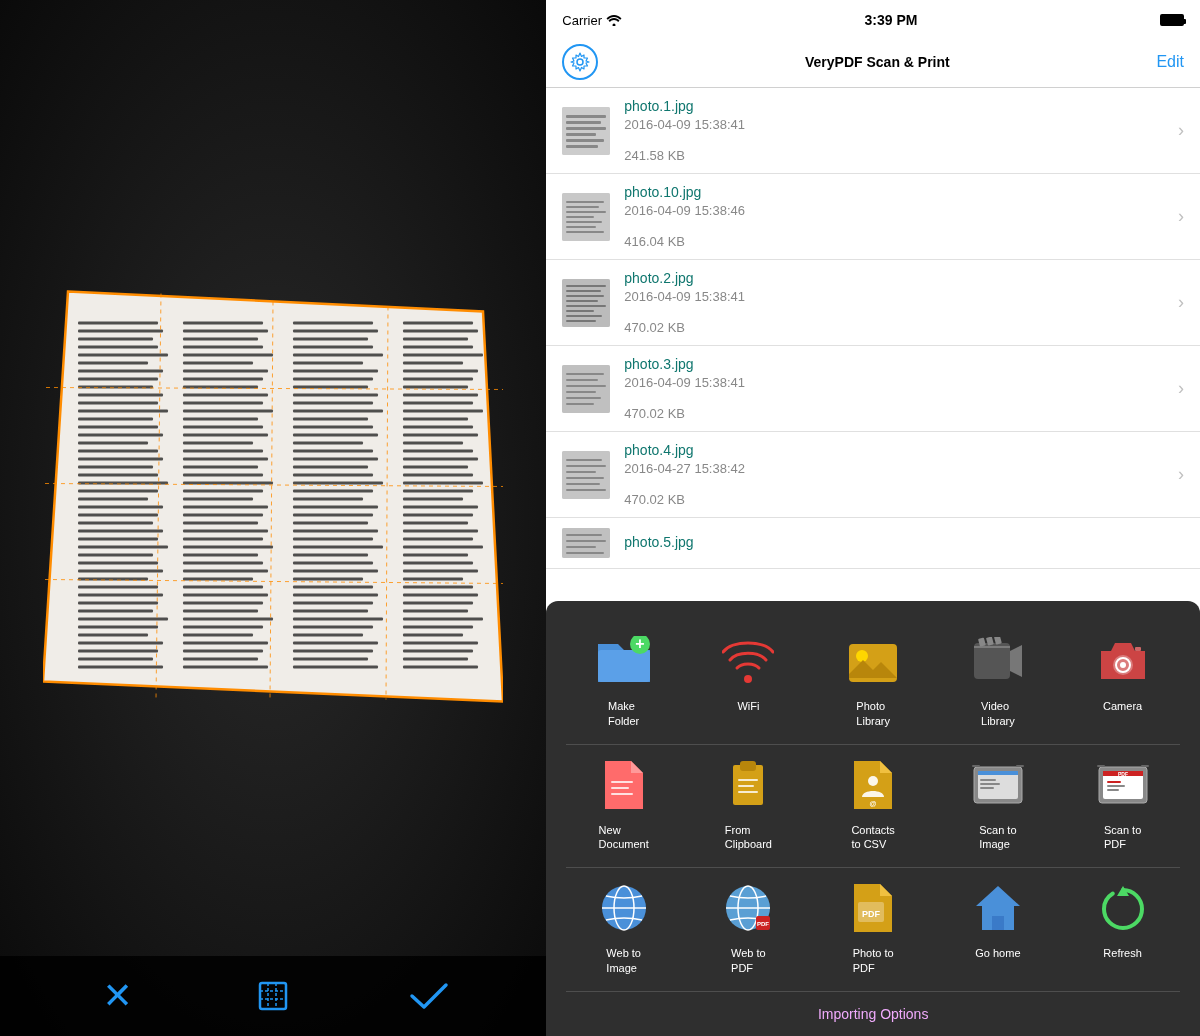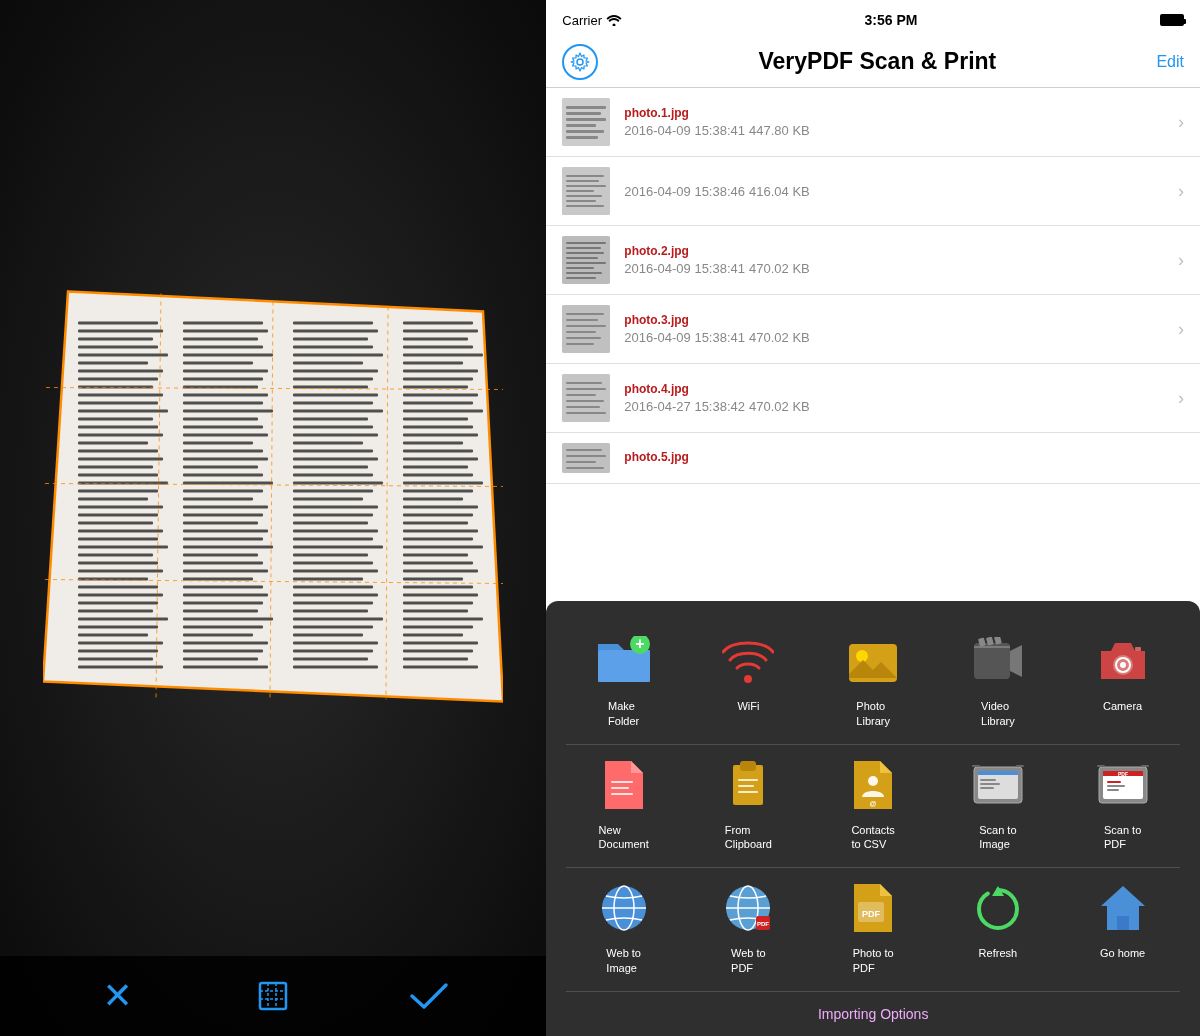--- a/index.html
+++ b/index.html
@@ -114,21 +114,21 @@
       height: 36px;
       border: 2px solid #2196F3;
       border-radius: 50%;
       display: flex;
       align-items: center;
       justify-content: center;
       color: #2196F3;
       font-size: 16px;
     }
     .nav-title {
-      font-size: 23px;
+      font-size: 14px;
       font-weight: 600;
       color: #000;
     }
     .nav-edit {
       color: #2196F3;
       font-size: 16px;
       font-weight: 400;
     }
 
     
@@ -152,30 +152,31 @@
       margin-right: 14px;
       flex-shrink: 0;
       display: flex;
       align-items: center;
       justify-content: center;
       overflow: hidden;
       position: relative;
     }
     .file-info { flex: 1; }
     .file-name {
-      font-size: 12px;
-      font-weight: 700;
-      color: #b91c1c;
+      font-size: 14px;
+      font-weight: 400;
+      color: #0f766e;
       margin-bottom: 3px;
     }
     .file-meta {
       font-size: 13px;
       color: #888;
       display: flex;
-      gap: 4px;
+      gap: 16px;
+      flex-direction: column;
     }
     .file-arrow {
       color: #c0c0c0;
       font-size: 18px;
     }
 
     
     .popup-overlay {
       position: absolute;
       bottom: 0;
@@ -465,21 +466,21 @@
 
   <div class="status-bar">
     <div class="status-carrier">
       <span>Carrier</span>
       <svg width="16" height="12" viewBox="0 0 16 12">
         <path d="M8 3 C10.5 3 12.7 4.1 14.2 5.8 L15.5 4.4 C13.6 2.3 11 1 8 1 C5 1 2.4 2.3 0.5 4.4 L1.8 5.8 C3.3 4.1 5.5 3 8 3 Z" fill="#000"></path>
         <path d="M8 6 C9.7 6 11.2 6.8 12.2 8.0 L13.5 6.6 C12.1 5.0 10.2 4 8 4 C5.8 4 3.9 5.0 2.5 6.6 L3.8 8.0 C4.8 6.8 6.3 6 8 6 Z" fill="#000"></path>
         <circle cx="8" cy="11" r="1.5" fill="#000"></circle>
       </svg>
     </div>
-    <span class="status-time">3:56 PM</span>
+    <span class="status-time">3:39 PM</span>
     <div style="display:flex;align-items:center;gap:3px;">
       <div style="width:24px;height:12px;border:2px solid #000;border-radius:2px;background:#000;position:relative;">
         <div style="position:absolute;right:-4px;top:3px;width:3px;height:5px;background:#000;border-radius:0 1px 1px 0;"></div>
       </div>
     </div>
   </div>
 
   <div class="nav-bar">
     <div class="nav-gear">
       <svg width="20" height="20" viewBox="0 0 20 20">
@@ -502,40 +503,41 @@
           <rect x="4" y="20" width="40" height="3" rx="1" fill="#888"></rect>
           <rect x="4" y="26" width="30" height="3" rx="1" fill="#888"></rect>
           <rect x="4" y="32" width="38" height="3" rx="1" fill="#888"></rect>
           <rect x="4" y="38" width="32" height="3" rx="1" fill="#888"></rect>
         </svg>
       </div>
       <div class="file-info">
         <div class="file-name">photo.1.jpg</div>
         <div class="file-meta">
           <span>2016-04-09 15:38:41</span>
-          <span>447.80 KB</span>
+          <span>241.58 KB</span>
         </div>
       </div>
       <span class="file-arrow">›</span>
     </div>
 
     <div class="file-item">
       <div class="file-thumb">
         <svg width="48" height="48" viewBox="0 0 48 48">
           <rect width="48" height="48" fill="#c8c8c8"></rect>
           <rect x="4" y="8" width="38" height="2" rx="1" fill="#888"></rect>
           <rect x="4" y="13" width="33" height="2" rx="1" fill="#888"></rect>
           <rect x="4" y="18" width="40" height="2" rx="1" fill="#888"></rect>
           <rect x="4" y="23" width="28" height="2" rx="1" fill="#888"></rect>
           <rect x="4" y="28" width="36" height="2" rx="1" fill="#888"></rect>
           <rect x="4" y="33" width="30" height="2" rx="1" fill="#888"></rect>
           <rect x="4" y="38" width="38" height="2" rx="1" fill="#888"></rect>
         </svg>
       </div>
       <div class="file-info">
+        <div class="file-name">photo.10.jpg</div>
         <div class="file-meta">
           <span>2016-04-09 15:38:46</span>
           <span>416.04 KB</span>
         </div>
       </div>
       <span class="file-arrow">›</span>
     </div>
 
     <div class="file-item">
       <div class="file-thumb">
@@ -805,35 +807,35 @@
             <rect x="8" y="20" width="26" height="20" rx="2" fill="white" opacity="0.3"></rect>
             <text x="21" y="35" text-anchor="middle" font-size="9" fill="white" font-weight="bold">PDF</text>
           </svg>
         </div>
         <span class="popup-label">Photo to<br>PDF</span>
       </div>
 
       <div class="popup-item">
         <div class="popup-icon-wrap">
           <svg width="52" height="52" viewBox="0 0 52 52">
+            <polygon points="26,4 48,24 42,24 42,48 30,48 30,34 22,34 22,48 10,48 10,24 4,24" fill="#4A90D9"></polygon>
+            <rect x="20" y="34" width="12" height="14" fill="#3A7AC8"></rect>
+          </svg>
+        </div>
+        <span class="popup-label">Go home</span>
+      </div>
+
+      <div class="popup-item">
+        <div class="popup-icon-wrap">
+          <svg width="52" height="52" viewBox="0 0 52 52">
             <path d="M26 8 C36.5 8 45 16.5 45 27 C45 37.5 36.5 46 26 46 C15.5 46 7 37.5 7 27 C7 20.5 10.5 14.8 15.8 11.5" fill="none" stroke="#4CD964" stroke-width="4" stroke-linecap="round"></path>
             <polygon points="26,4 20,14 32,14" fill="#4CD964"></polygon>
           </svg>
         </div>
         <span class="popup-label">Refresh</span>
-      </div>
-
-      <div class="popup-item">
-        <div class="popup-icon-wrap">
-          <svg width="52" height="52" viewBox="0 0 52 52">
-            <polygon points="26,4 48,24 42,24 42,48 30,48 30,34 22,34 22,48 10,48 10,24 4,24" fill="#4A90D9"></polygon>
-            <rect x="20" y="34" width="12" height="14" fill="#3A7AC8"></rect>
-          </svg>
-        </div>
-        <span class="popup-label">Go home</span>
       </div>
     </div>
 
     <div class="popup-divider"></div>
     <div class="popup-footer">Importing Options</div>
   </div>
 
 </div>
 
 </body></html>

